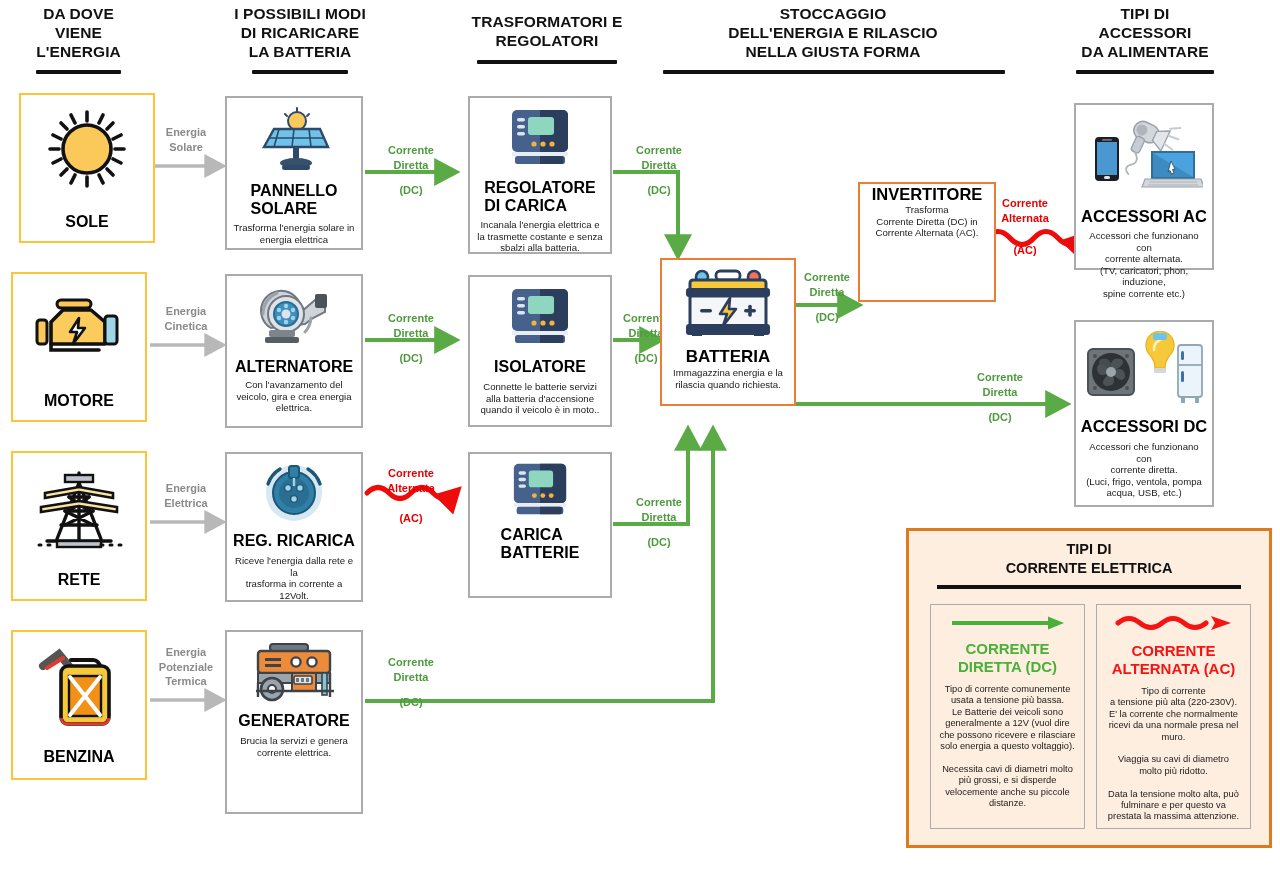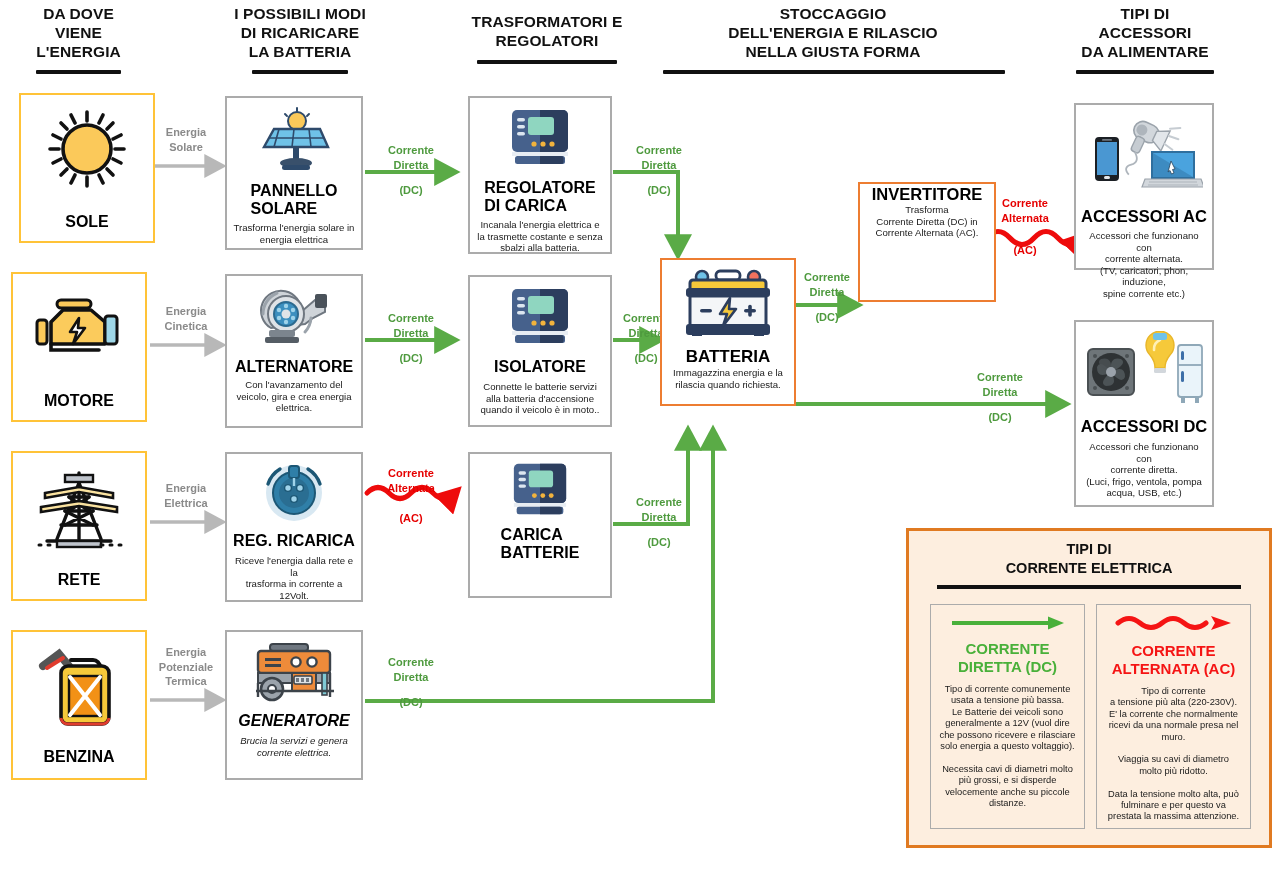--- a/index.html
+++ b/index.html
@@ -279,21 +279,21 @@
         <path d="M7 22 a28 28 0 0 1 12 -15" stroke="#1C5775" stroke-width="3.4" fill="none" stroke-linecap="round"></path>
         <path d="M59 22 a28 28 0 0 0 -12 -15" stroke="#1C5775" stroke-width="3.4" fill="none" stroke-linecap="round"></path>
       </svg>
     </div>
     <div class="ctitle" style="margin-top: 4px; white-space: pre-line;">REG. RICARICA</div>
     <div class="cdesc" style="margin-top: 5px; white-space: pre-line;">Riceve l'energia dalla rete e la
 trasforma in corrente a
 12Volt.</div>
   </div>
 
-  <div class="card grey" style="left:225px;top:630px;width:138px;height:150px;font-style:italic;">
+  <div class="card grey" style="left:225px;top:630px;width:138px;height:184px;">
     <div class="ico" style="margin-top:10px;">
       <svg width="92" height="62" viewBox="0 0 92 62">
         <rect x="22" y="2" width="38" height="7" rx="3" fill="#6F7780" stroke="#3C434A" stroke-width="2"></rect>
         <rect x="10" y="9" width="72" height="22" rx="3" fill="#EE8B3A" stroke="#3C434A" stroke-width="2.4"></rect>
         <rect x="10" y="31" width="72" height="10" fill="#9BA3AB" stroke="#3C434A" stroke-width="2"></rect>
         <rect x="44" y="31" width="24" height="18" fill="#EE8B3A" stroke="#3C434A" stroke-width="2"></rect>
         <g fill="#3C434A">
             <rect x="17" y="16" width="16" height="3"></rect>
             <rect x="17" y="22" width="16" height="3"></rect>
           </g>

